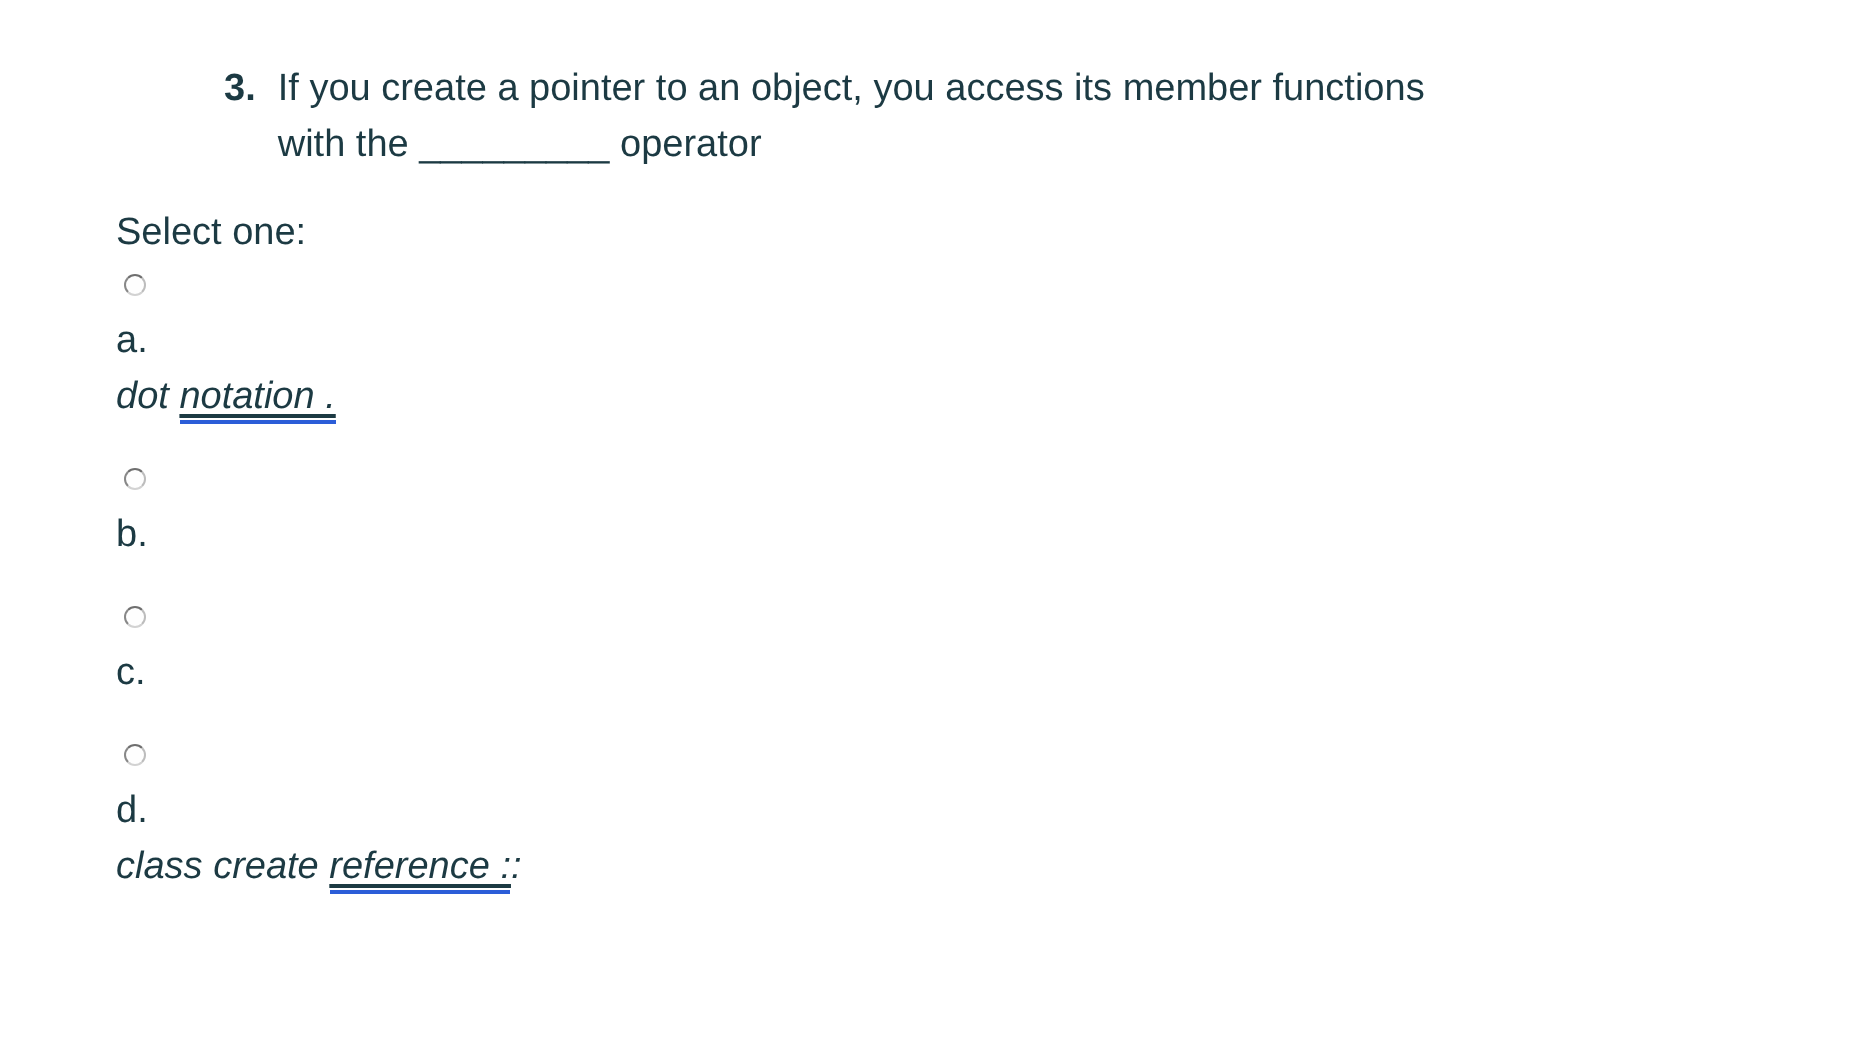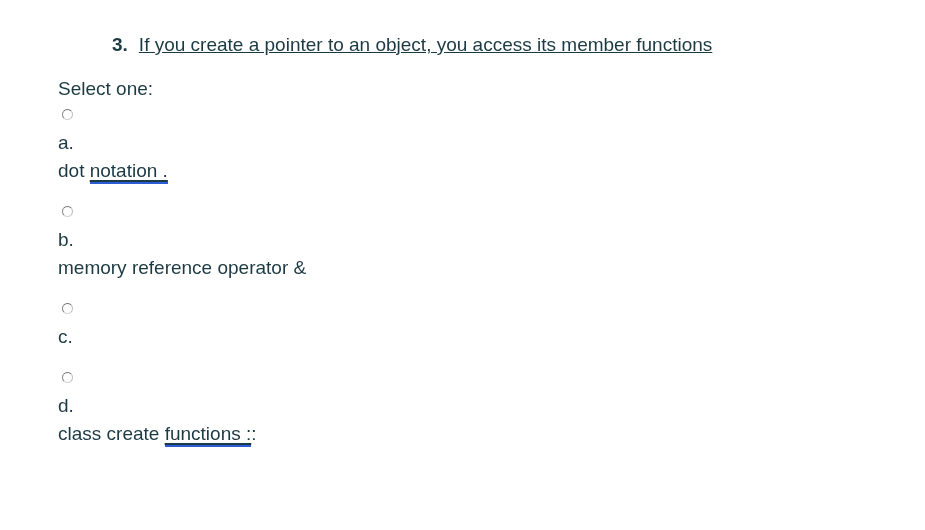--- a/index.html
+++ b/index.html
@@ -18,21 +18,21 @@
   }
   .question {
     display: flex;
     margin: 31px 0 0 112px;
   }
   .qnum {
     font-weight: 700;
     margin-right: 11px;
     white-space: nowrap;
   }
-  .qline { white-space: nowrap; text-decoration: underline; }
+  .qline { white-space: nowrap; }
   .select-one {
     margin: 16px 0 0 58px;
   }
   .options {
     margin-left: 58px;
   }
   .option { margin-top: 6px; }
   .option + .option { margin-top: 21px; }
   .radio {
     display: block;
@@ -49,61 +49,62 @@
     background: #fefefe;
     cursor: pointer;
   }
   .opt-letter {
     margin-top: 9px;
     cursor: pointer;
   }
   .opt-text {
     cursor: pointer;
     white-space: nowrap;
+    font-style: italic;
   }
   .uline {
     text-decoration: underline;
     text-decoration-thickness: 1.5px;
     text-underline-offset: 3px;
     padding-bottom: 1px;
     border-bottom: 2px solid #2b5dd8;
     cursor: pointer;
   }
   .uline:empty { display: none; }
 </style>
 </head>
 <body>
 
 <div class="question">
   <span class="qnum">3.</span>
   <span>
     <span class="qline" style="display:block">If you create a pointer to an object, you access its member functions</span>
+    <span class="qline" style="display:block">with the _________ operator</span>
   </span>
 </div>
 
 <div class="select-one">Select one:</div>
 
 <div class="options">
 
   <div class="option">
     <span class="radio"></span>
     <div class="opt-letter">a.</div>
     <div class="opt-text"><span>dot </span><span class="uline">notation .</span><span></span></div>
   </div>
 
   <div class="option">
     <span class="radio"></span>
     <div class="opt-letter">b.</div>
-    <div class="opt-text"><span>memory reference operator &amp;</span><span></span></div>
   </div>
 
   <div class="option">
     <span class="radio"></span>
     <div class="opt-letter">c.</div>
   </div>
 
   <div class="option">
     <span class="radio"></span>
     <div class="opt-letter">d.</div>
-    <div class="opt-text"><span>class create </span><span class="uline">functions :</span><span>:</span></div>
+    <div class="opt-text"><span>class create </span><span class="uline">reference :</span><span>:</span></div>
   </div>
 
 </div>
 
 </body></html>

